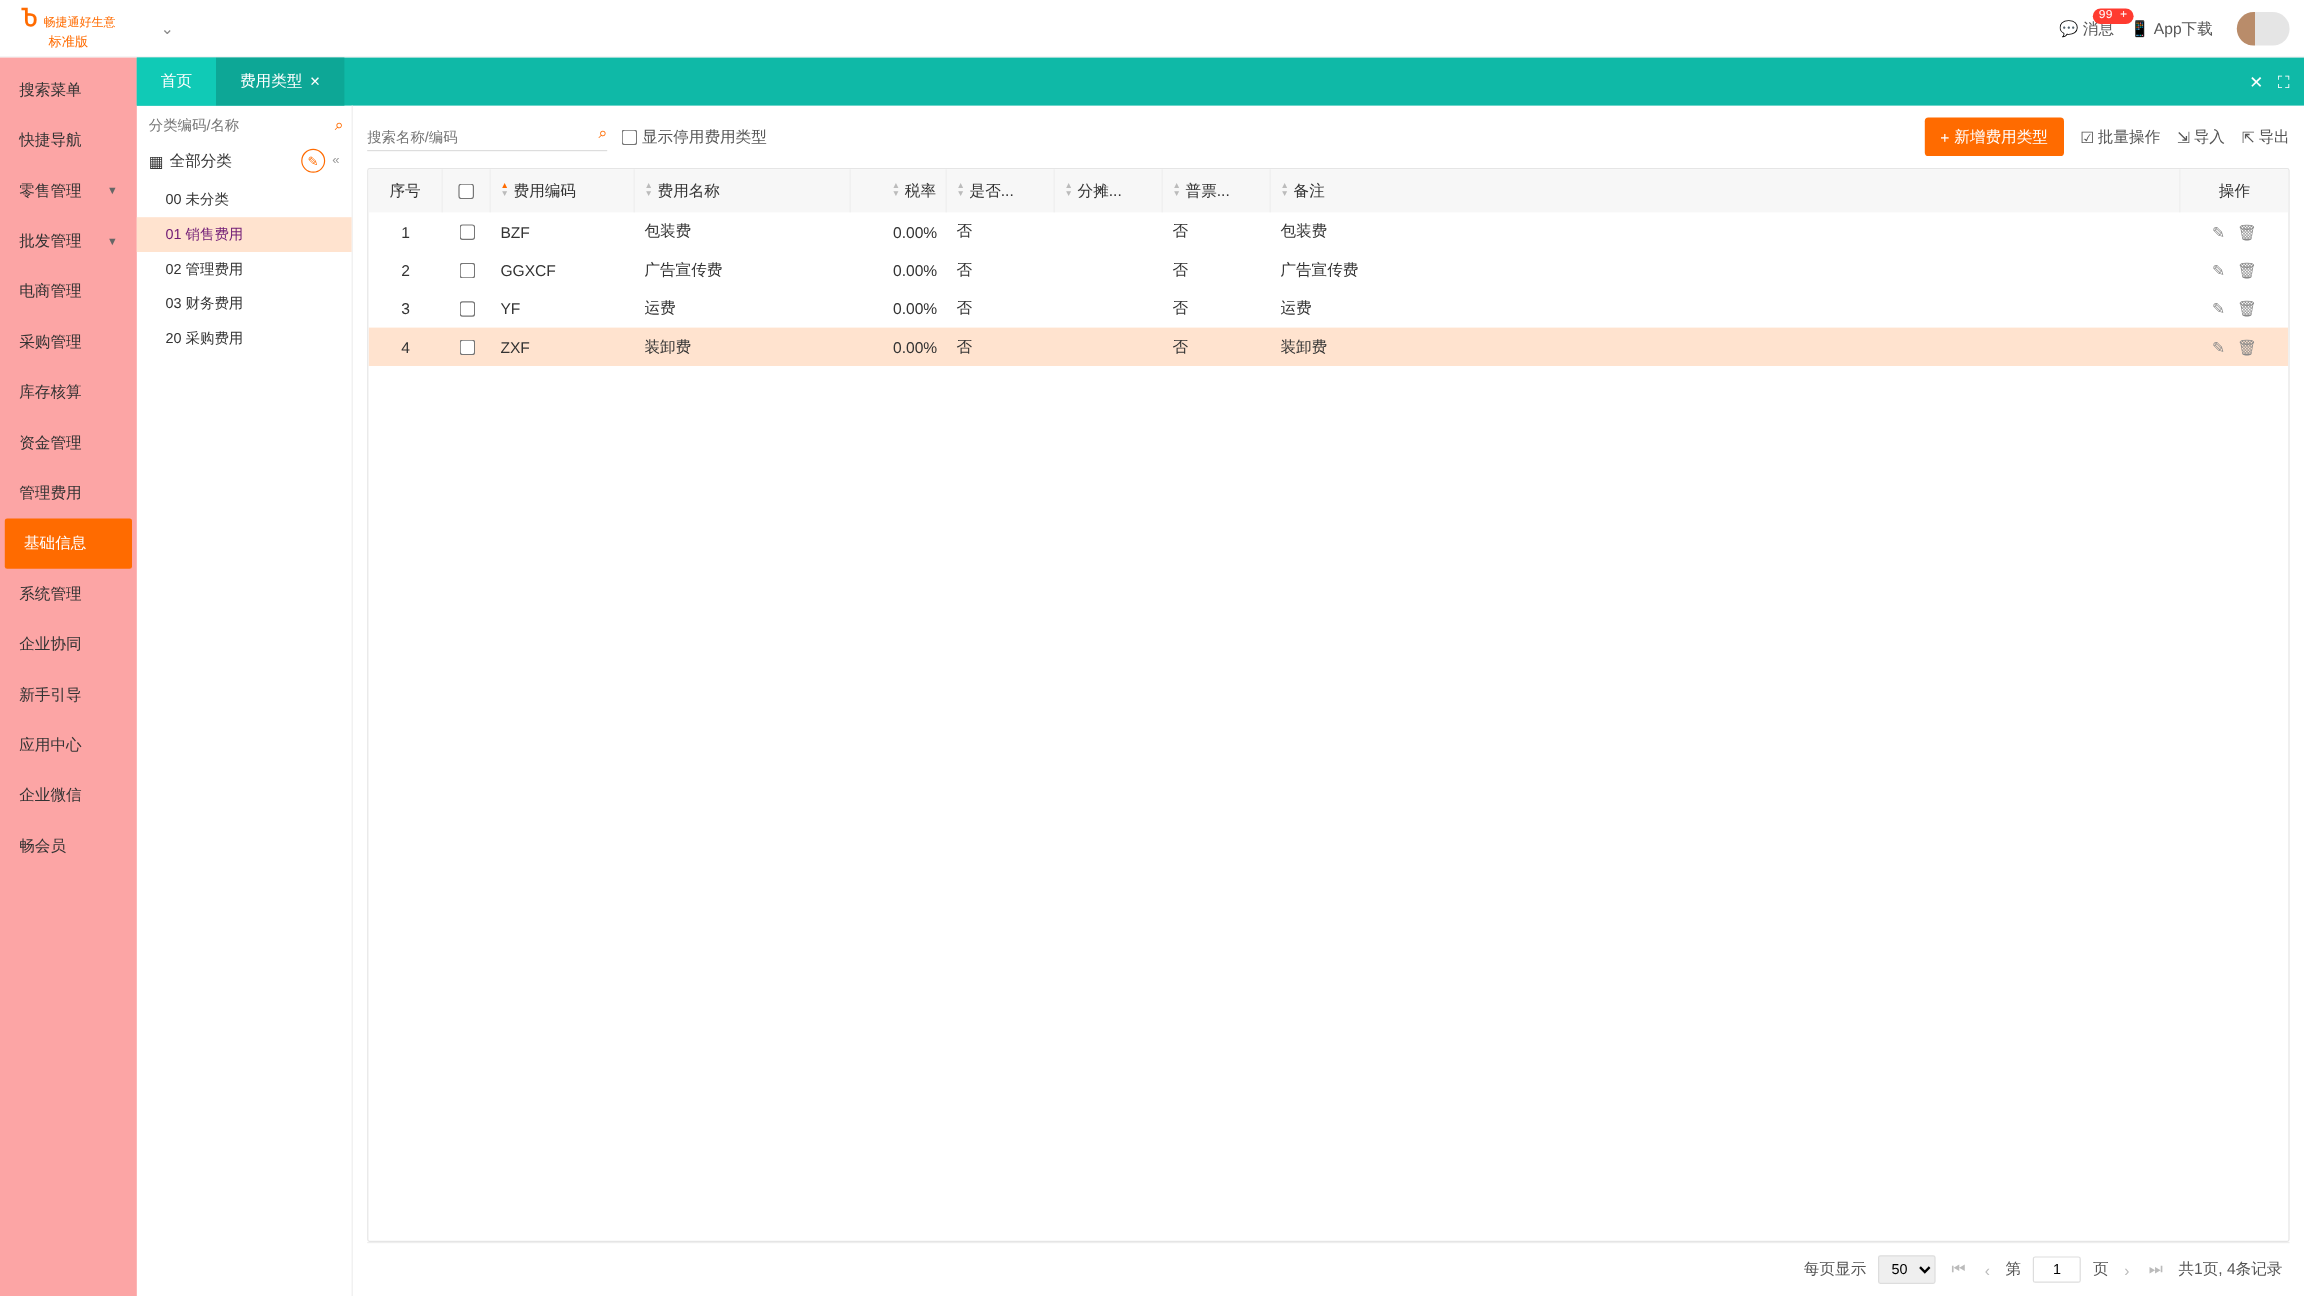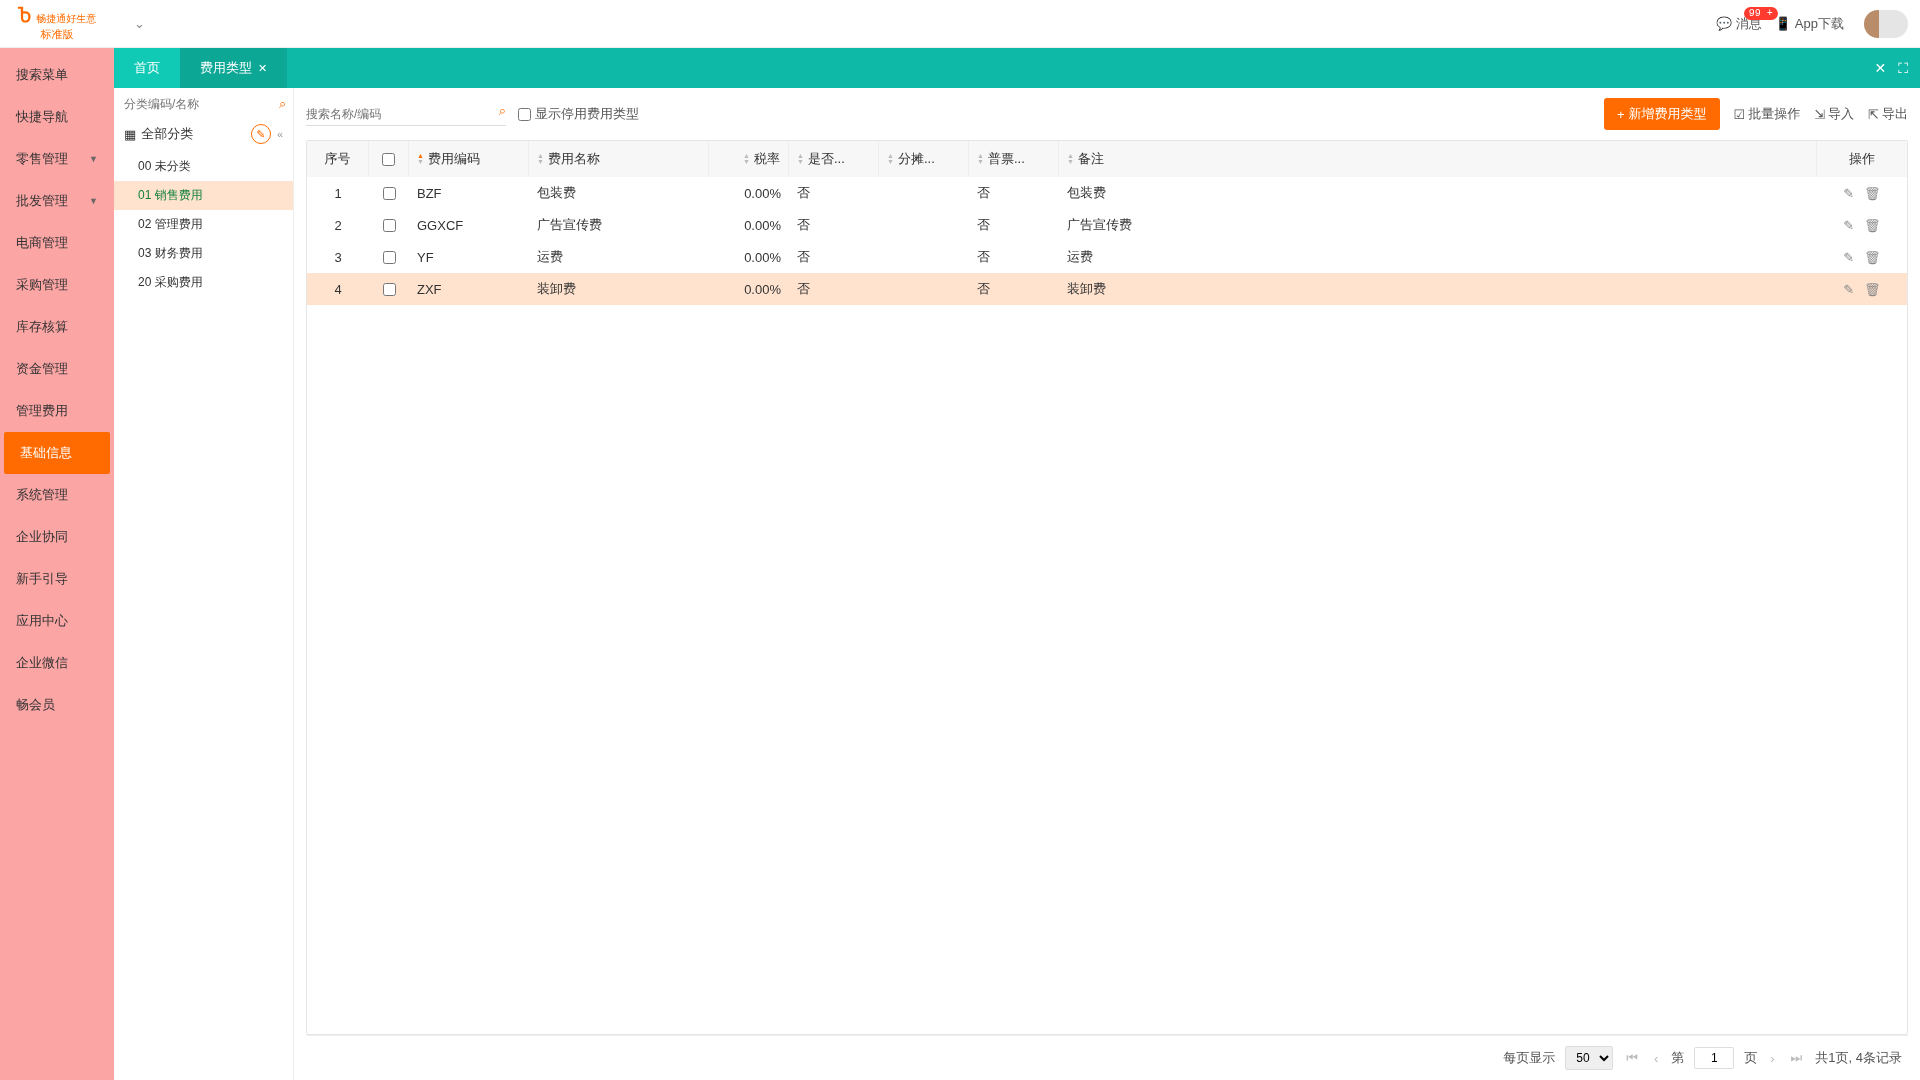--- a/index.html
+++ b/index.html
@@ -34,21 +34,21 @@
 .treepanel { width: 180px; border-right: 1px solid #eee; display: flex; flex-direction: column; }
 .tree-search { display: flex; align-items: center; padding: 8px 10px 6px; }
 .tree-search input { flex: 1; border: none; outline: none; font-size: 12px; color: #333; }
 .tree-search .sicon { color: #ff6b00; }
 .tree-head { display: flex; align-items: center; padding: 6px 10px; font-size: 13px; }
 .tree-head .grid { margin-right: 5px; }
 .tree-head .editbtn { margin-left: auto; width: 20px; height: 20px; border: 1px solid #ff6b00; border-radius: 50%; color: #ff6b00; display: flex; align-items: center; justify-content: center; font-size: 11px; }
 .collapse { color: #999; margin-left: 6px; cursor: pointer; font-size: 11px; }
 .tree-list { padding: 2px 0; }
 .tree-item { padding: 6px 10px 6px 24px; font-size: 12px; cursor: pointer; }
-.tree-item.sel { background: #ffe3cf; color: #15803d; }
+.tree-item.sel { background: #ffe3cf; color: #701a75; }
 
 .content { flex: 1; display: flex; flex-direction: column; min-width: 0; padding: 0 12px 0 12px; }
 .toolbar { display: flex; align-items: center; padding: 10px 0; gap: 12px; }
 .searchbox { display: flex; align-items: flex-start; border-bottom: 1px solid #ddd; width: 200px; }
 .searchbox input { border: none; outline: none; flex: 1; font-size: 12px; padding: 4px 0; }
 .searchbox .sicon { color: #ff6b00; }
 .chk { display: flex; align-items: center; gap: 4px; color: #555; }
 .chk input { width: 13px; height: 13px; }
 .toolbar-right { margin-left: auto; display: flex; align-items: center; gap: 14px; color: #555; }
 .btn-primary { background: #ff6b00; color: #fff; padding: 7px 13px; border-radius: 3px; cursor: pointer; display: flex; align-items: center; gap: 4px; }

